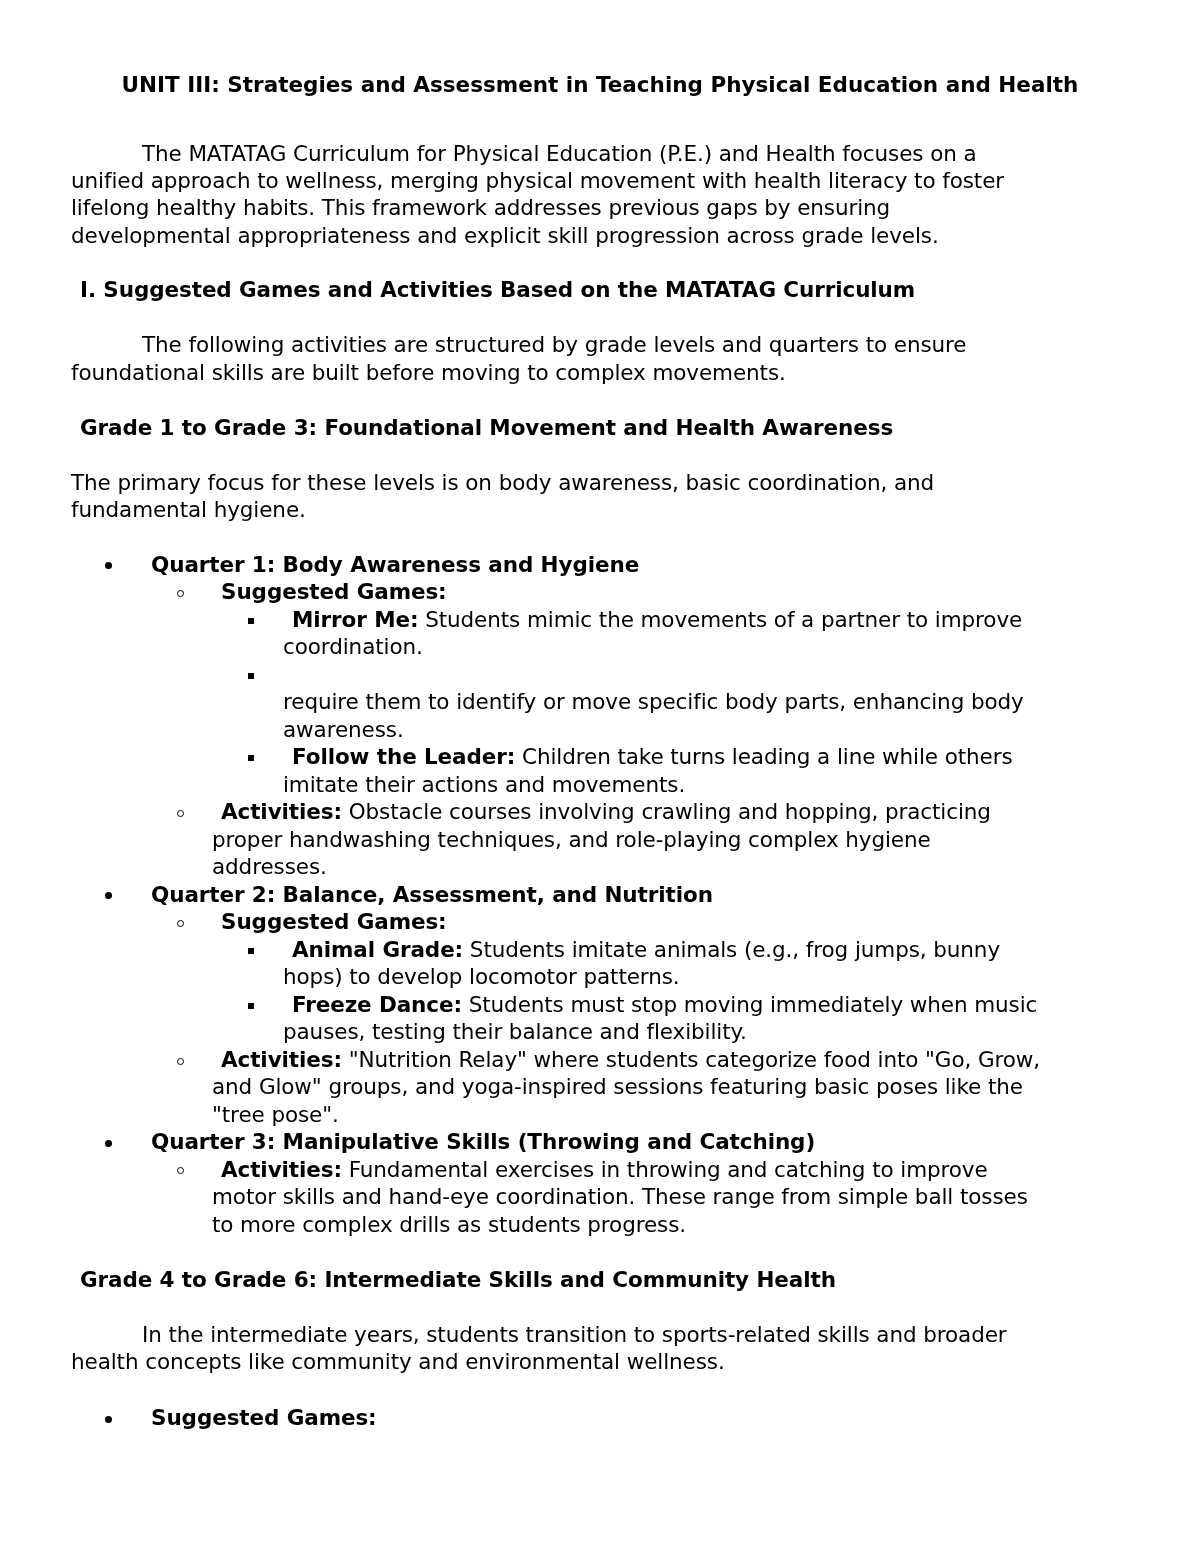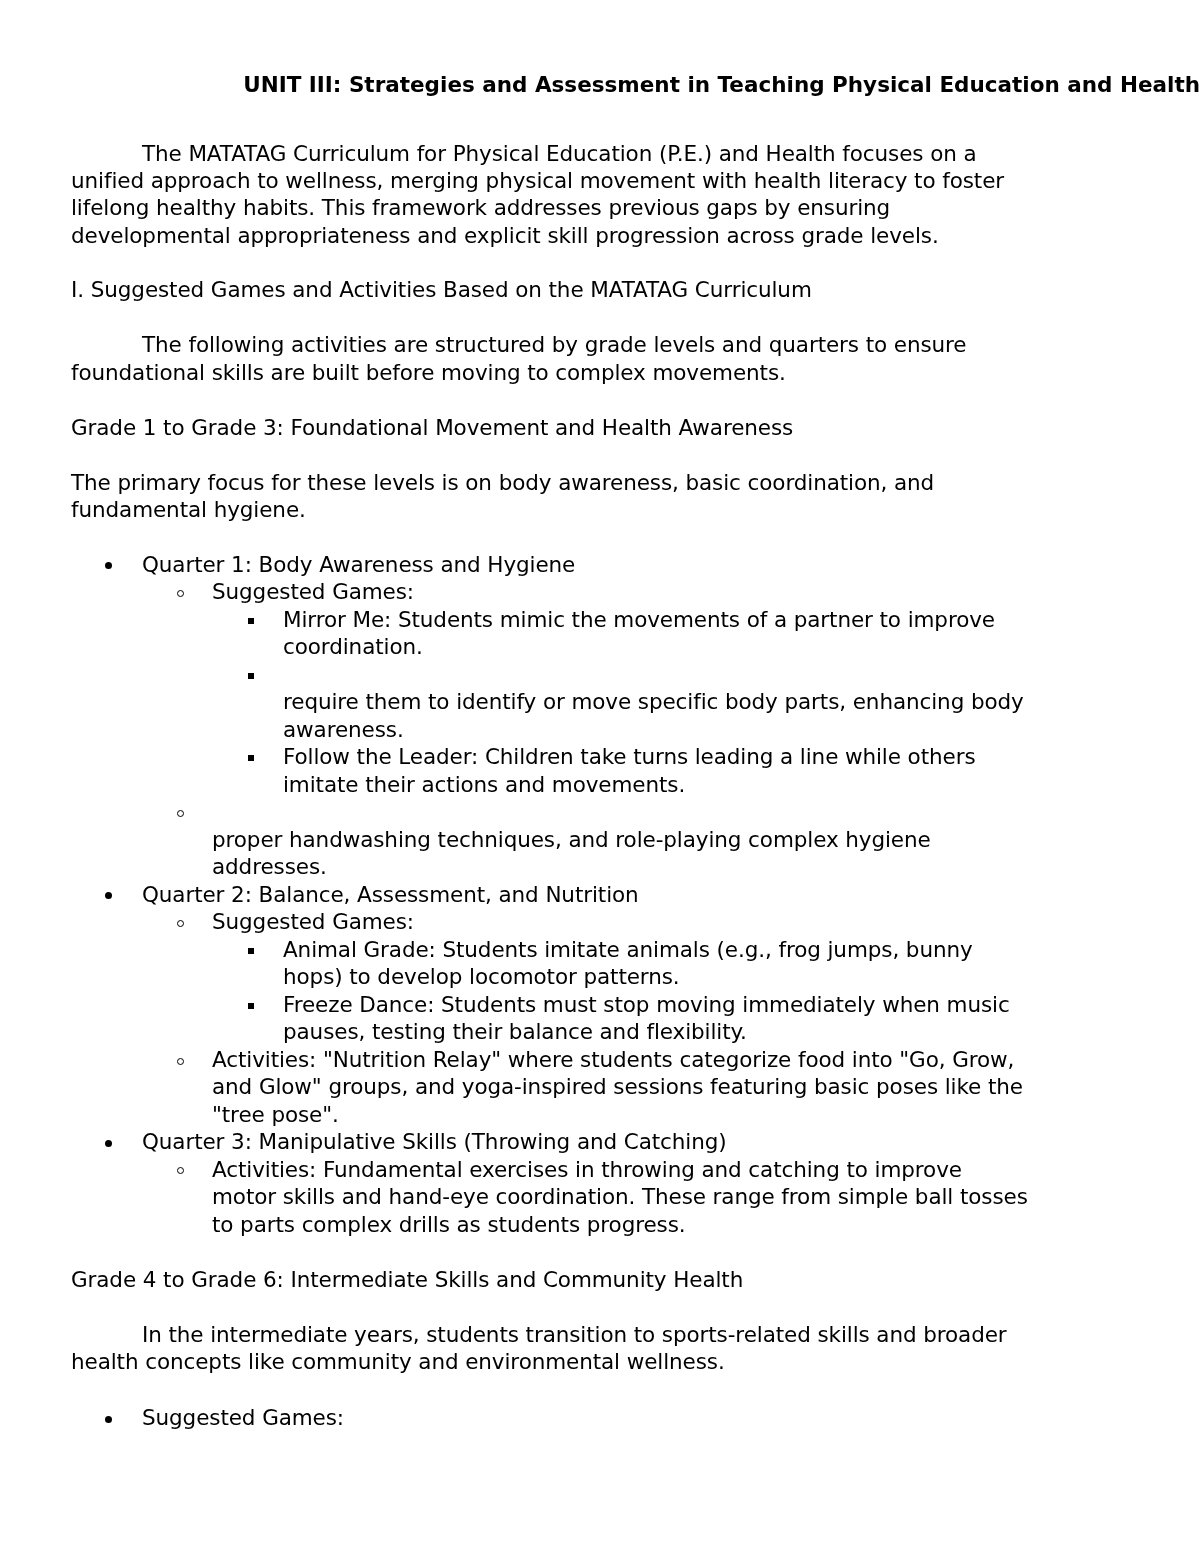--- a/index.html
+++ b/index.html
@@ -1,21 +1,21 @@
 <!DOCTYPE html>
 <html><head>
 <meta charset="utf-8">
 <style>
   html, body { margin:0; padding:0; background:#ffffff; }
   body { width:1200px; height:1553px; position:relative; overflow:hidden;
          font-family:"DejaVu Sans", sans-serif; color:#000; }
   .page { position:absolute; left:0; top:0; width:1200px; height:1553px; background:#fff; }
   .line { position:absolute; font-size:21.5px; line-height:27px; white-space:nowrap; letter-spacing:-0.1px; }
-  .b { font-weight:normal; }
-  .title { position:absolute; left:0; width:1200px; text-align:right; top:71px; font-size:21.5px; font-weight:bold; line-height:27px; }
+  .b { font-weight:bold;margin-left:9px; }
+  .title { position:absolute; left:0; width:1200px; text-align:center; top:71px; font-size:21.5px; font-weight:bold; line-height:27px; }
   .dot { width:7px; height:7px; border-radius:50%; background:#000; position:absolute; }
   .circ { width:7px; height:7px; border-radius:50%; border:1.3px solid #000; box-sizing:border-box; position:absolute; }
   .sq { width:6px; height:6px; background:#000; position:absolute; }
 </style>
 </head>
 <body>
 
 <div class="page">
 
   <div class="title">UNIT III: Strategies and Assessment in Teaching Physical Education and Health</div>
@@ -45,20 +45,21 @@
 
   <span class="sq" style="left:248px;top:673px"></span>
   <div class="line" style="left:283px;top:688px">require them to identify or move specific body parts, enhancing body</div>
   <div class="line" style="left:283px;top:716px">awareness.</div>
 
   <span class="sq" style="left:248px;top:755px"></span>
   <div class="line" style="left:283px;top:743px"><span class="b">Follow the Leader:</span><span> Children take turns leading a line while others</span></div>
   <div class="line" style="left:283px;top:771px">imitate their actions and movements.</div>
 
   <span class="circ" style="left:177px;top:810px"></span>
+  <div class="line" style="left:212px;top:798px"><span class="b">Activities:</span><span> Obstacle courses involving crawling and hopping, practicing</span></div>
   <div class="line" style="left:212px;top:826px">proper handwashing techniques, and role-playing complex hygiene</div>
   <div class="line" style="left:212px;top:853px">addresses.</div>
 
   <span class="dot" style="left:105px;top:892px"></span>
   <div class="line b" style="left:142px;top:881px">Quarter 2: Balance, Assessment, and Nutrition</div>
 
   <span class="circ" style="left:177px;top:920px"></span>
   <div class="line b" style="left:212px;top:908px">Suggested Games:</div>
 
   <span class="sq" style="left:248px;top:948px"></span>
@@ -73,21 +74,21 @@
   <div class="line" style="left:212px;top:1046px"><span class="b">Activities:</span><span> "Nutrition Relay" where students categorize food into "Go, Grow,</span></div>
   <div class="line" style="left:212px;top:1073px">and Glow" groups, and yoga-inspired sessions featuring basic poses like the</div>
   <div class="line" style="left:212px;top:1101px">"tree pose".</div>
 
   <span class="dot" style="left:105px;top:1140px"></span>
   <div class="line b" style="left:142px;top:1128px">Quarter 3: Manipulative Skills (Throwing and Catching)</div>
 
   <span class="circ" style="left:177px;top:1167px"></span>
   <div class="line" style="left:212px;top:1156px"><span class="b">Activities:</span><span> Fundamental exercises in throwing and catching to improve</span></div>
   <div class="line" style="left:212px;top:1183px">motor skills and hand-eye coordination. These range from simple ball tosses</div>
-  <div class="line" style="left:212px;top:1211px">to parts complex drills as students progress.</div>
+  <div class="line" style="left:212px;top:1211px">to more complex drills as students progress.</div>
 
   <div class="line b" style="left:71px;top:1266px">Grade 4 to Grade 6: Intermediate Skills and Community Health</div>
   <div class="line" style="left:142px;top:1321px">In the intermediate years, students transition to sports-related skills and broader</div>
   <div class="line" style="left:71px;top:1348px">health concepts like community and environmental wellness.</div>
 
   <span class="dot" style="left:105px;top:1416px"></span>
   <div class="line b" style="left:142px;top:1404px">Suggested Games:</div>
 
 </div>
 

